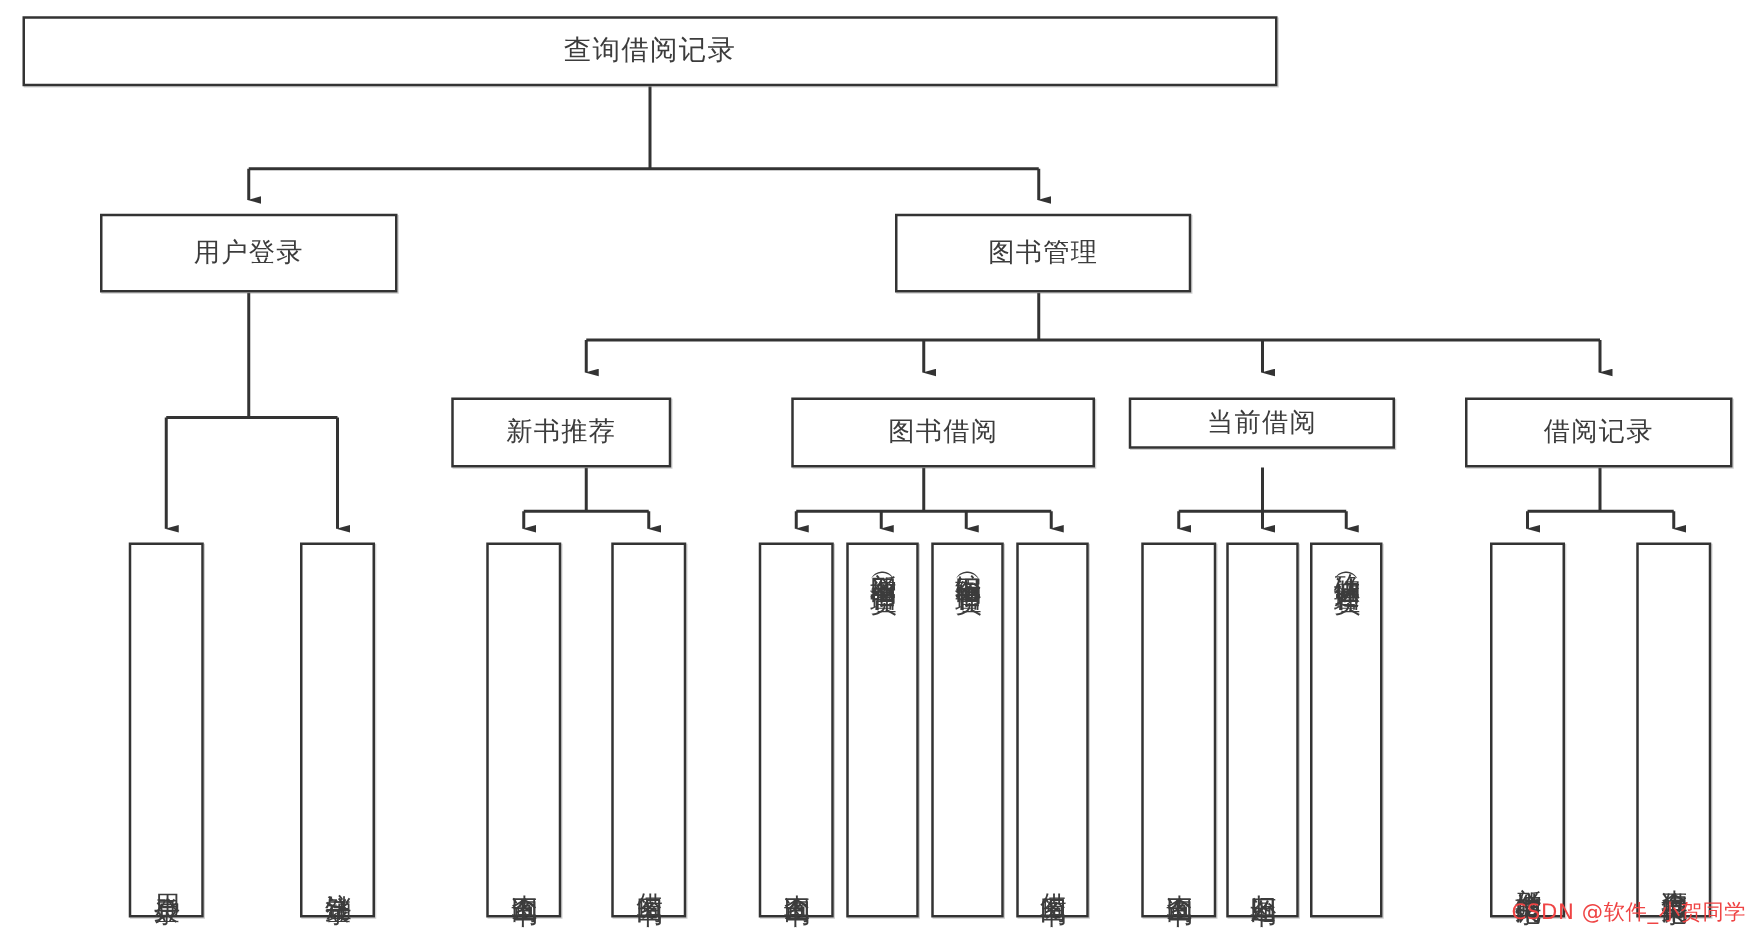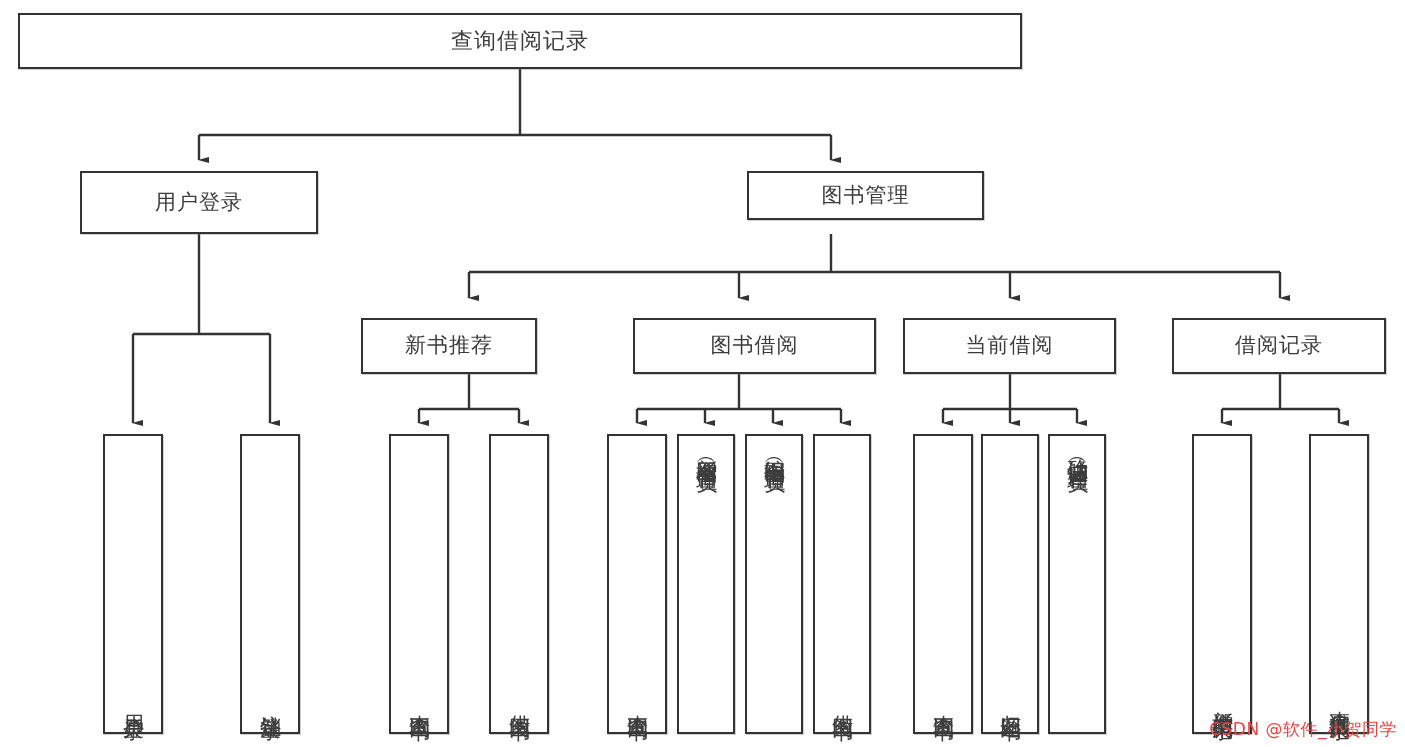--- a/index.html
+++ b/index.html
@@ -132,33 +132,33 @@
   </svg>
 
   <div class="node node-h node-root" style="left:18px; top:13px; width:1004px; height:56px;">
     <span>查询借阅记录</span>
   </div>
 
   <div class="node node-h" style="left:80px; top:171px; width:238px; height:63px;">
     <span>用户登录</span>
   </div>
 
-  <div class="node node-h" style="left:747px; top:171px; width:237px; height:49px;">
+  <div class="node node-h" style="left:716px; top:171px; width:237px; height:63px;">
     <span>图书管理</span>
   </div>
 
   <div class="node node-h" style="left:361px; top:318px; width:176px; height:56px;">
     <span>新书推荐</span>
   </div>
 
   <div class="node node-h" style="left:633px; top:318px; width:243px; height:56px;">
     <span>图书借阅</span>
   </div>
 
-  <div class="node node-h" style="left:903px; top:318px; width:213px; height:56px;text-align:center;">
+  <div class="node node-h" style="left:903px; top:318px; width:213px; height:41px;text-align:center;">
     <span>当前借阅</span>
   </div>
 
   <div class="node node-h" style="left:1172px; top:318px; width:214px; height:56px;">
     <span>借阅记录</span>
   </div>
 
   <div class="node node-v" style="left:103px; top:434px; width:60px; height:300px;">
     <span class="vtext">用户登录</span>
   </div>

